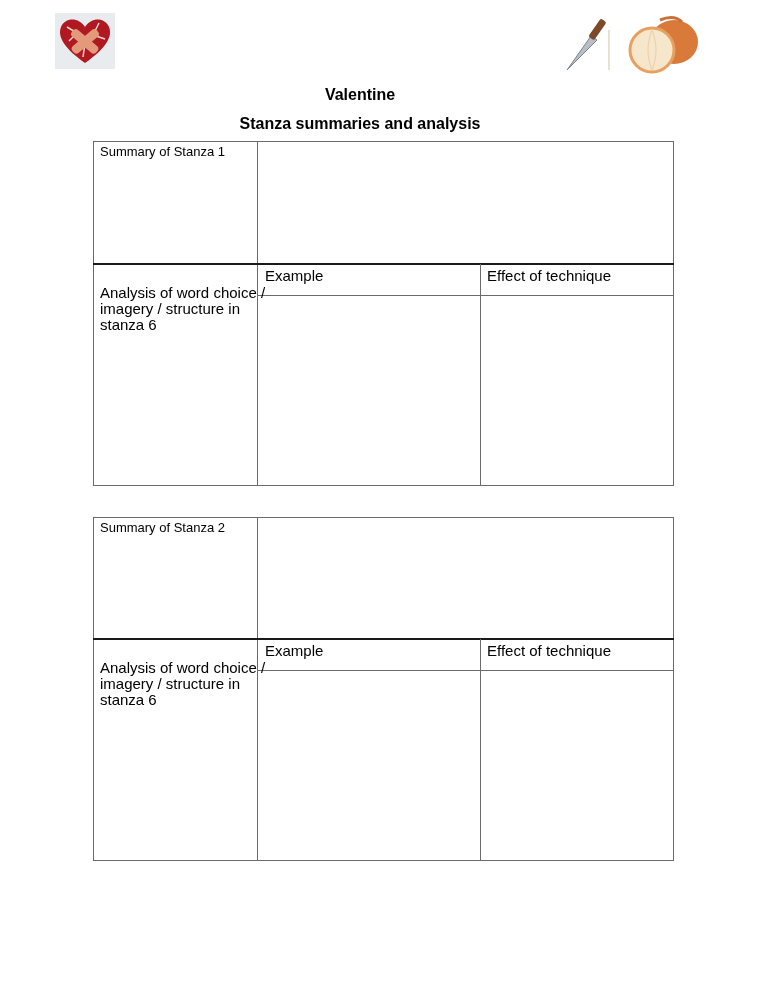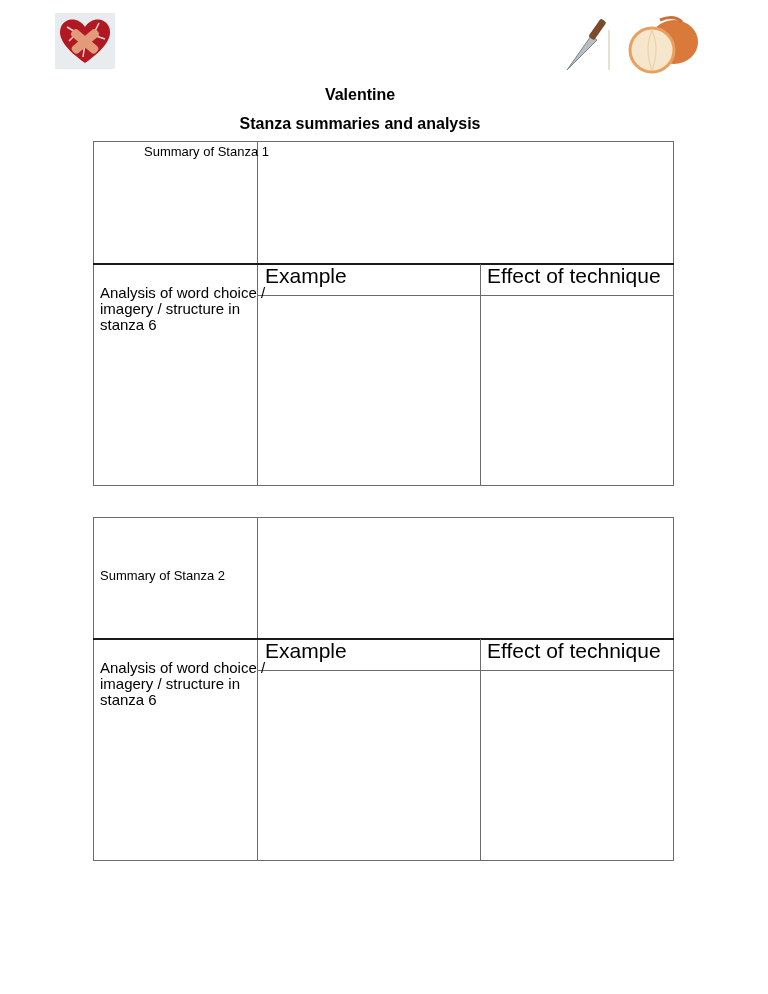--- a/index.html
+++ b/index.html
@@ -17,21 +17,21 @@
       font-weight: bold; font-size: 16px;
     }
     #doc-title { top: 86px; }
     #doc-subtitle { top: 115px; }
 
     .tbl { position: absolute; left: 93px; width: 581px; }
     .line { position: absolute; background: #6b6b6b; }
     .thick { background: #1a1a1a; }
     .cell-text { position: absolute; font-size: 13px; line-height: 16px; }
     .small { font-size: 15px; line-height: 16px; }
-    .big { font-size: 21px; line-height: 20px; }
+    .big { font-size: 15px; line-height: 20px; }
   </style>
 </head>
 <body>
 
 <div class="img" id="heart">
   <svg width="60" height="56" viewBox="0 0 60 56">
     <rect x="0" y="0" width="60" height="56" fill="#e9ecee"></rect>
     <path d="M30 50 C 10 36, 2 24, 6 14 C 10 4, 24 4, 30 14 C 36 4, 50 4, 54 14 C 58 24, 50 36, 30 50 Z" fill="#b01822"></path>
     <path d="M12 14 L 22 20 L 14 28 M 44 10 L 38 22 L 50 26 M 22 34 L 30 30 L 28 44" stroke="#f4d4d4" stroke-width="1.5" fill="none"></path>
     <rect x="14" y="24" width="32" height="9" rx="4" fill="#e39a7a" transform="rotate(40 30 28)"></rect>
@@ -60,21 +60,21 @@
 <div class="tbl" style="top:141px; height:345px;">
   <div class="line" style="left:0; top:0; width:581px; height:1px;"></div>
   <div class="line" style="left:0; top:344px; width:581px; height:1px;"></div>
   <div class="line" style="left:0; top:0; width:1px; height:345px;"></div>
   <div class="line" style="left:580px; top:0; width:1px; height:345px;"></div>
   <div class="line" style="left:164px; top:0; width:1px; height:345px;"></div>
   <div class="line thick" style="left:0; top:122px; width:581px; height:2px;"></div>
   <div class="line" style="left:387px; top:123px; width:1px; height:222px;"></div>
   <div class="line" style="left:164px; top:154px; width:417px; height:1px;"></div>
 
-  <div class="cell-text" style="left:7px; top:3px;margin-left:44px;">Summary of Stanza 1</div>
+  <div class="cell-text" style="left:7px; top:3px;">Summary of Stanza 1</div>
   <div style="position:absolute; left:165px; top:1px; width:415px; height:121px;"></div>
 
   <div class="cell-text small" style="left:7px; top:144px;">
     <div>Analysis of word choice /</div>
     <div>imagery / structure in</div>
     <div>stanza 6</div>
   </div>
   <div class="cell-text big" style="left:172px; top:125px;">Example</div>
   <div class="cell-text big" style="left:394px; top:125px;">Effect of technique</div>
   <div style="position:absolute; left:165px; top:155px; width:222px; height:189px;"></div>
@@ -84,21 +84,21 @@
 <div class="tbl" style="top:517px; height:344px;">
   <div class="line" style="left:0; top:0; width:581px; height:1px;"></div>
   <div class="line" style="left:0; top:343px; width:581px; height:1px;"></div>
   <div class="line" style="left:0; top:0; width:1px; height:344px;"></div>
   <div class="line" style="left:580px; top:0; width:1px; height:344px;"></div>
   <div class="line" style="left:164px; top:0; width:1px; height:344px;"></div>
   <div class="line thick" style="left:0; top:121px; width:581px; height:2px;"></div>
   <div class="line" style="left:387px; top:122px; width:1px; height:222px;"></div>
   <div class="line" style="left:164px; top:153px; width:417px; height:1px;"></div>
 
-  <div class="cell-text" style="left:7px; top:3px;margin-top:48px;">Summary of Stanza 2</div>
+  <div class="cell-text" style="left:7px; top:3px;">Summary of Stanza 2</div>
   <div style="position:absolute; left:165px; top:1px; width:415px; height:120px;"></div>
 
   <div class="cell-text small" style="left:7px; top:143px;">
     <div>Analysis of word choice /</div>
     <div>imagery / structure in</div>
     <div>stanza 6</div>
   </div>
   <div class="cell-text big" style="left:172px; top:124px;">Example</div>
   <div class="cell-text big" style="left:394px; top:124px;">Effect of technique</div>
   <div style="position:absolute; left:165px; top:154px; width:222px; height:189px;"></div>

